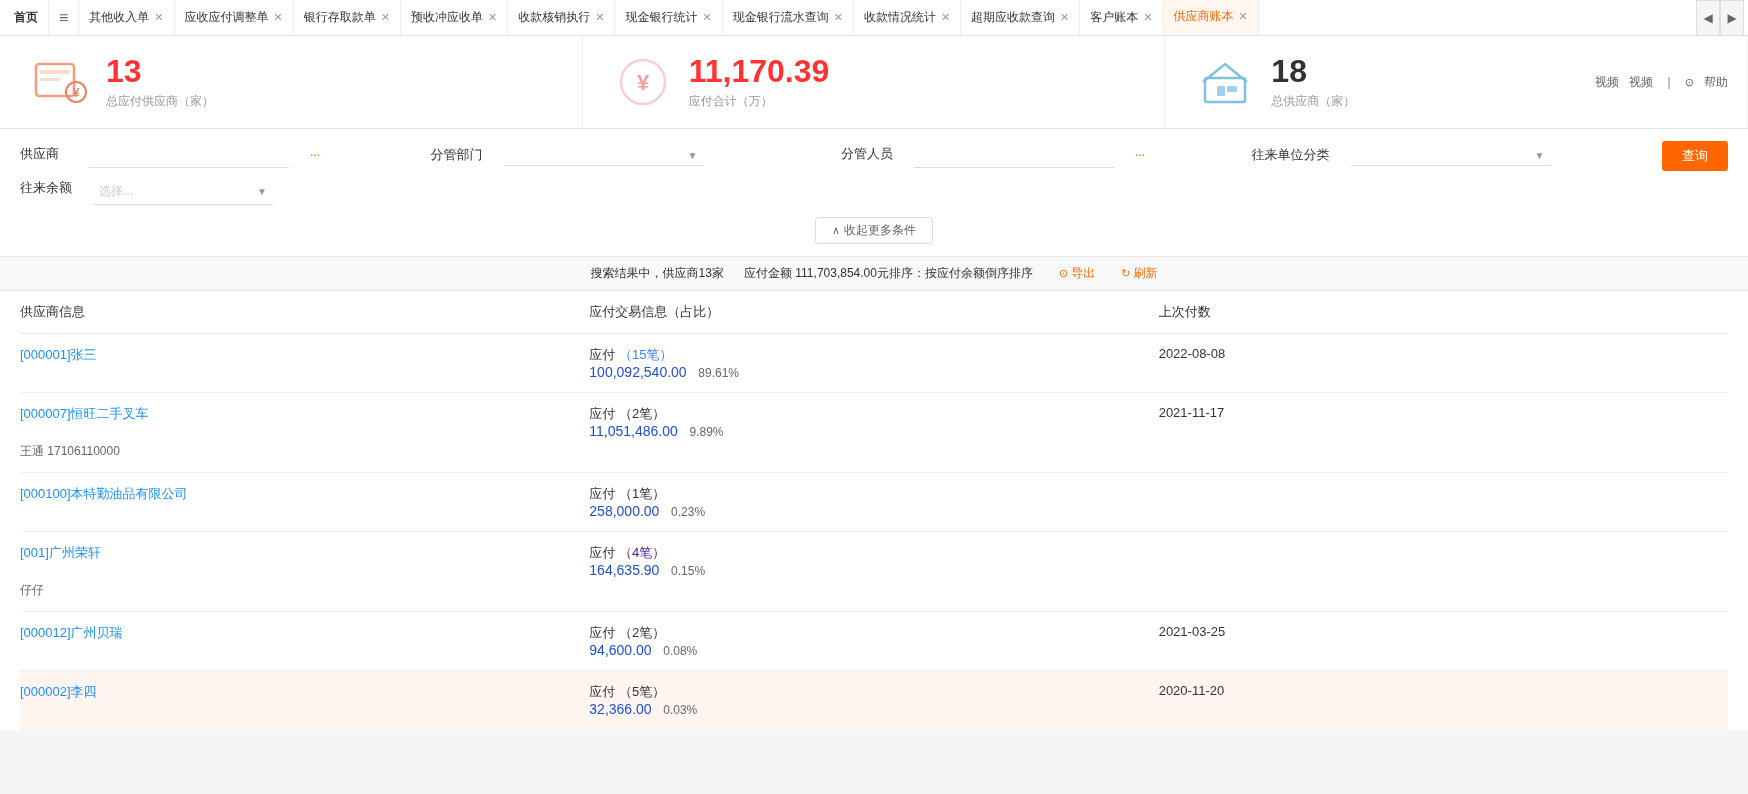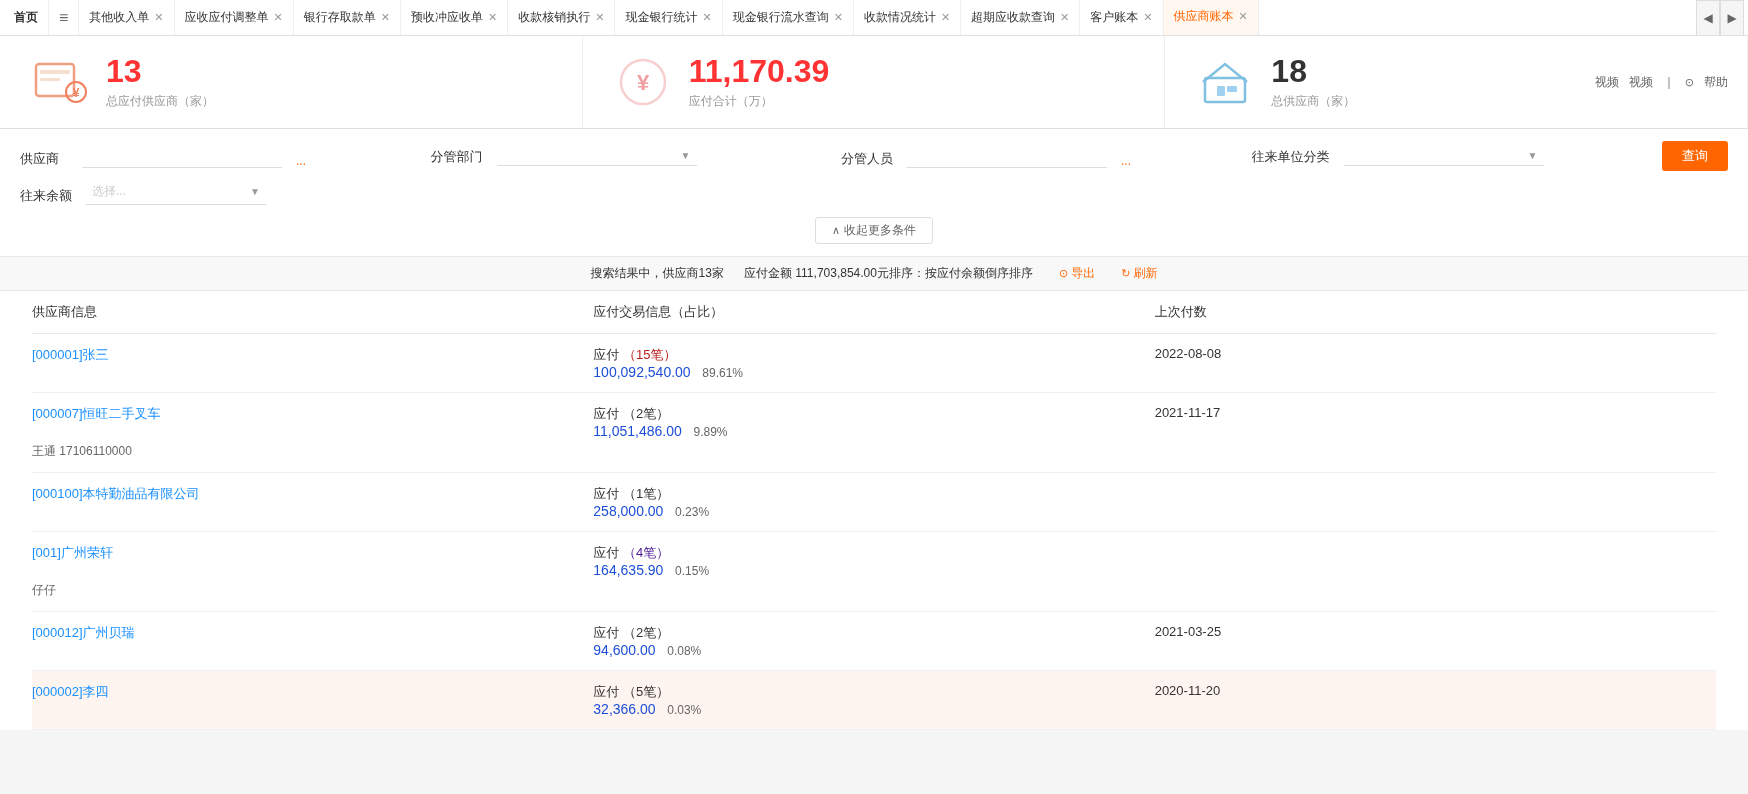--- a/index.html
+++ b/index.html
@@ -113,22 +113,22 @@
     }
     .filter-row {
       display: flex;
       align-items: center;
       gap: 16px;
       margin-bottom: 8px;
     }
     .filter-row:last-child { margin-bottom: 0; }
     .filter-group {
       display: flex;
-      align-items: flex-end;
-      gap: 14px;
+      align-items: flex-start;
+      gap: 21px;
       flex: 1;
     }
     .filter-label {
       font-size: 13px;
       color: #333;
       white-space: nowrap;
       min-width: 48px;
     }
     .filter-input {
       flex: 1;
@@ -206,21 +206,21 @@
       align-items: center;
       gap: 3px;
       cursor: pointer;
       color: #ff6600;
       font-size: 12px;
     }
 
     
     .table-area {
       background: #fff;
-      padding: 0 32px;
+      padding: 0 20px;
     }
     .table-header {
       display: grid;
       grid-template-columns: 1fr 1fr 1fr;
       padding: 12px 0;
       border-bottom: 1px solid #e8e8e8;
       font-size: 13px;
       color: #333;
       font-weight: 500;
     }
@@ -440,21 +440,21 @@
 
   <div id="table-body">
       <div class="table-row">
     <div>
       <a class="supplier-link">[000001]张三</a>
       
     </div>
     <div>
       <div>
         <span class="amount-label">应付</span>
-        <span class="amount-label" style="color:#b91c1c;">（15笔）</span>
+        <span class="amount-label" style="color:#3b82f6;">（15笔）</span>
       </div>
       <div>
         <a class="amount-green">100,092,540.00</a>
         <span class="amount-pct">89.61%</span>
       </div>
     </div>
     <div>
       <span class="last-pay-date">2022-08-08</span>
     </div>
   </div>

